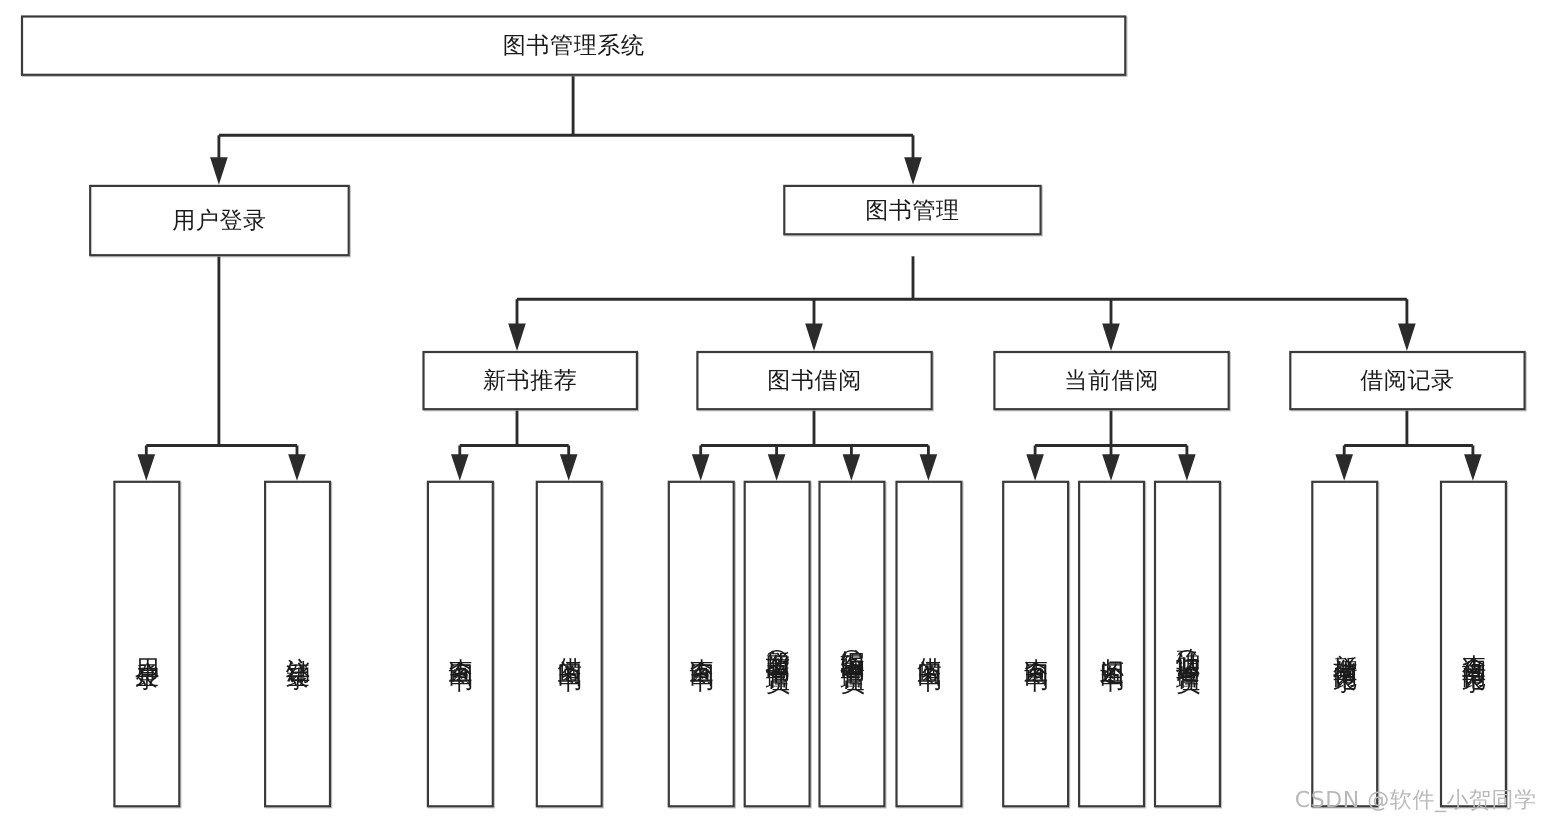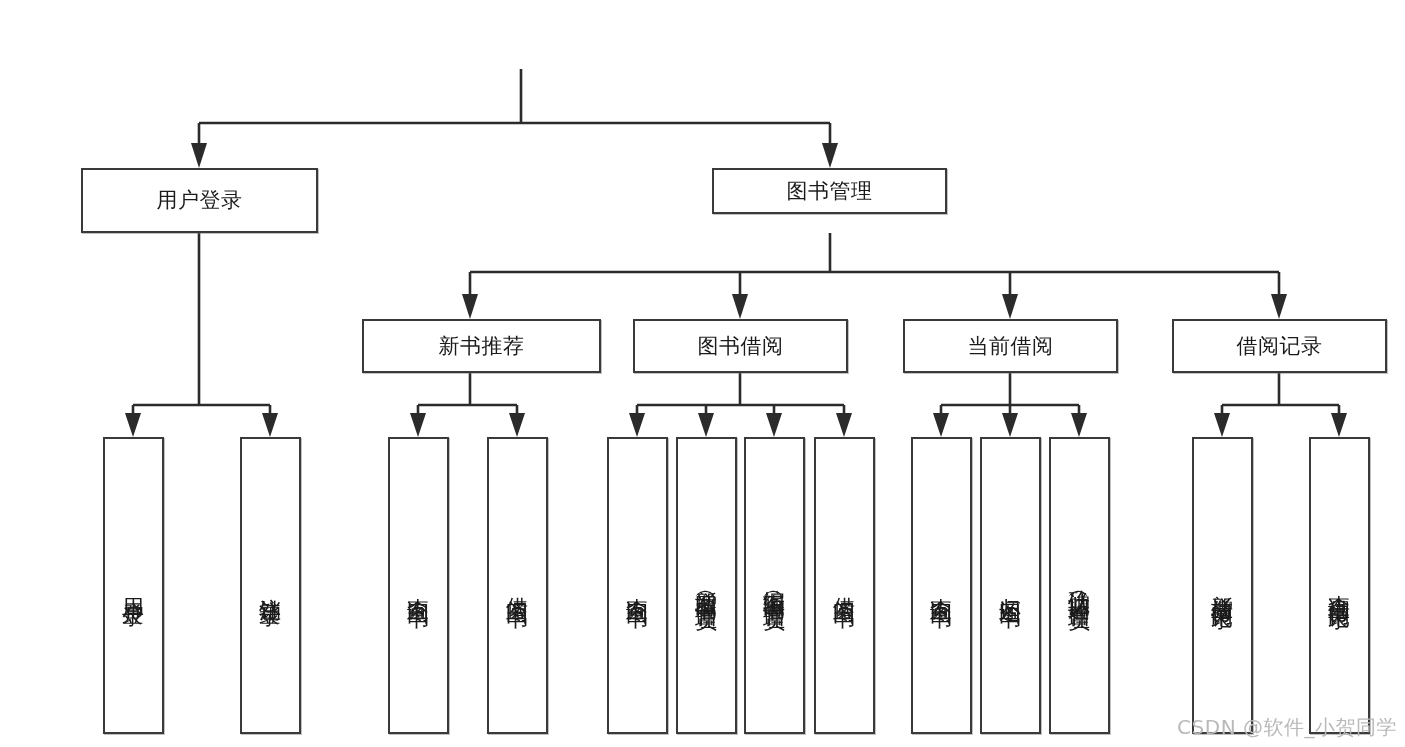--- a/index.html
+++ b/index.html
@@ -130,30 +130,33 @@
     <polygon points="1071,413 1087,413 1079,437"></polygon>
 
     <line x1="1279" y1="373" x2="1279" y2="405"></line>
     <line x1="1222" y1="405" x2="1339" y2="405"></line>
     <line x1="1222" y1="405" x2="1222" y2="415"></line>
     <polygon points="1214,413 1230,413 1222,437"></polygon>
     <line x1="1339" y1="405" x2="1339" y2="415"></line>
     <polygon points="1331,413 1347,413 1339,437"></polygon>
   </svg>
 
+  <div class="node h-node" style="left:19px;top:14px;width:1005px;height:55px;">
+    <span class="label">图书管理系统</span>
+  </div>
 
   <div class="node h-node" style="left:81px;top:168px;width:237px;height:65px;">
     <span class="label">用户登录</span>
   </div>
 
   <div class="node h-node" style="left:712px;top:168px;width:235px;height:46px;">
     <span class="label">图书管理</span>
   </div>
 
-  <div class="node h-node" style="left:362px;top:319px;width:239px;height:54px;">
+  <div class="node h-node" style="left:384px;top:319px;width:196px;height:54px;">
     <span class="label">新书推荐</span>
   </div>
 
   <div class="node h-node" style="left:633px;top:319px;width:215px;height:54px;">
     <span class="label">图书借阅</span>
   </div>
 
   <div class="node h-node" style="left:903px;top:319px;width:215px;height:54px;">
     <span class="label">当前借阅</span>
   </div>

